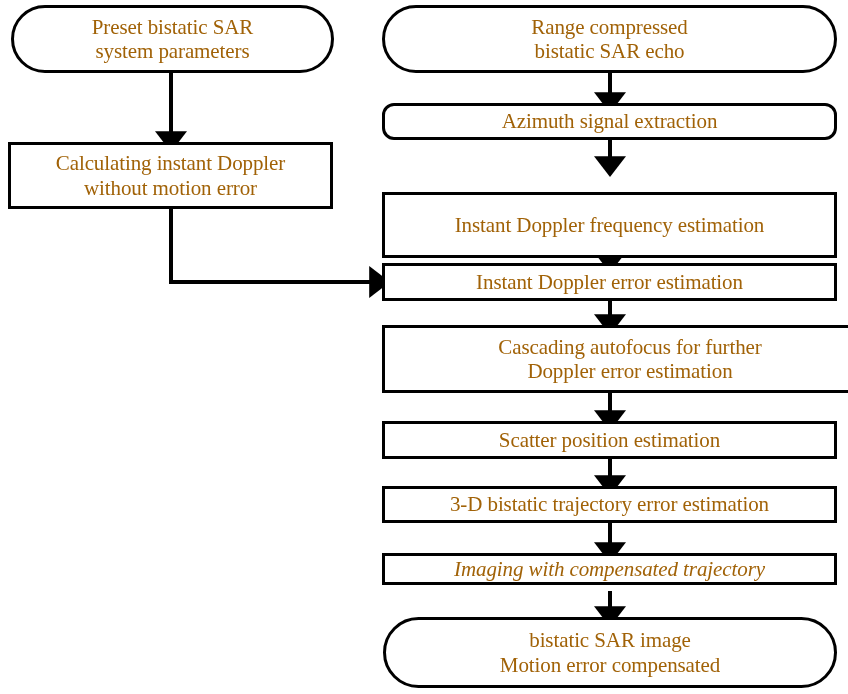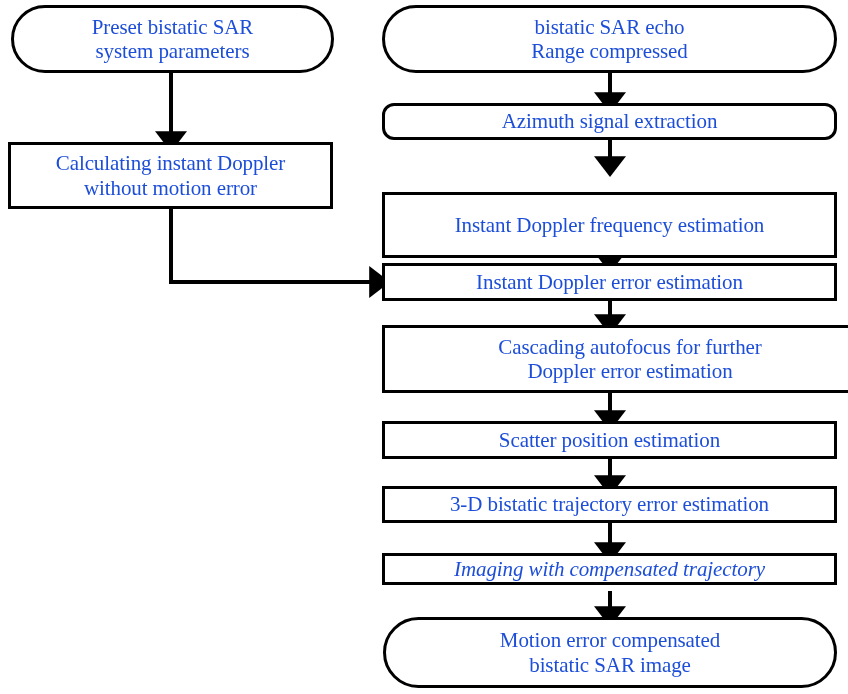--- a/index.html
+++ b/index.html
@@ -25,21 +25,21 @@
   .node-box {
     position: absolute;
     box-sizing: border-box;
     background: #ffffff;
     border: 3px solid #000000;
     display: flex;
     flex-direction: column;
     align-items: center;
     justify-content: center;
     text-align: center;
-    color: #1d4ed8;
+    color: #a16207;
     font-size: 21px;
     line-height: 1.16;
     letter-spacing: -0.1px;
   }
   .node-box.terminal {
     border-radius: 999px;
   }
   .node-box .line {
     display: block;
     white-space: nowrap;
@@ -74,22 +74,22 @@
   <div id="nodes-layer">
       <div class="node-box terminal" style="left: 11px; top: 5px; width: 323px; height: 68px; border-color: rgb(0, 0, 0); background: rgb(255, 255, 255);">
         <span class="line">Preset bistatic SAR</span>
         <span class="line">system parameters</span>
       </div>
       <div class="node-box" style="left: 8px; top: 142px; width: 325px; height: 67px; border-color: rgb(0, 0, 0); background: rgb(255, 255, 255);">
         <span class="line">Calculating instant Doppler</span>
         <span class="line">without motion error</span>
       </div>
       <div class="node-box terminal" style="left: 382px; top: 5px; width: 455px; height: 68px; border-color: rgb(0, 0, 0); background: rgb(255, 255, 255);">
+        <span class="line">Range compressed</span>
         <span class="line">bistatic SAR echo</span>
-        <span class="line">Range compressed</span>
       </div>
       <div class="node-box" style="left: 382px; top: 103px; width: 455px; height: 37px; border-color: rgb(0, 0, 0); background: rgb(255, 255, 255); border-radius: 12px;">
         <span class="line">Azimuth signal extraction</span>
       </div>
       <div class="node-box" style="left: 382px; top: 167px; width: 455px; height: 66px; border-color: rgb(0, 0, 0); background: rgb(255, 255, 255); margin-top: 25px;">
         <span class="line">Instant Doppler frequency estimation</span>
       </div>
       <div class="node-box" style="left: 382px; top: 263px; width: 455px; height: 38px; border-color: rgb(0, 0, 0); background: rgb(255, 255, 255);">
         <span class="line">Instant Doppler error estimation</span>
       </div>
@@ -100,18 +100,18 @@
       <div class="node-box" style="left: 382px; top: 421px; width: 455px; height: 38px; border-color: rgb(0, 0, 0); background: rgb(255, 255, 255);">
         <span class="line">Scatter position estimation</span>
       </div>
       <div class="node-box" style="left: 382px; top: 486px; width: 455px; height: 37px; border-color: rgb(0, 0, 0); background: rgb(255, 255, 255);">
         <span class="line">3-D bistatic trajectory error estimation</span>
       </div>
       <div class="node-box" style="left: 382px; top: 553px; width: 455px; height: 32px; border-color: rgb(0, 0, 0); background: rgb(255, 255, 255); font-style: italic;">
         <span class="line">Imaging with compensated trajectory</span>
       </div>
       <div class="node-box terminal" style="left: 383px; top: 617px; width: 454px; height: 71px; border-color: rgb(0, 0, 0); background: rgb(255, 255, 255);">
+        <span class="line">bistatic SAR image</span>
         <span class="line">Motion error compensated</span>
-        <span class="line">bistatic SAR image</span>
       </div>
     </div>
 
 </div>
 
 </body></html>

